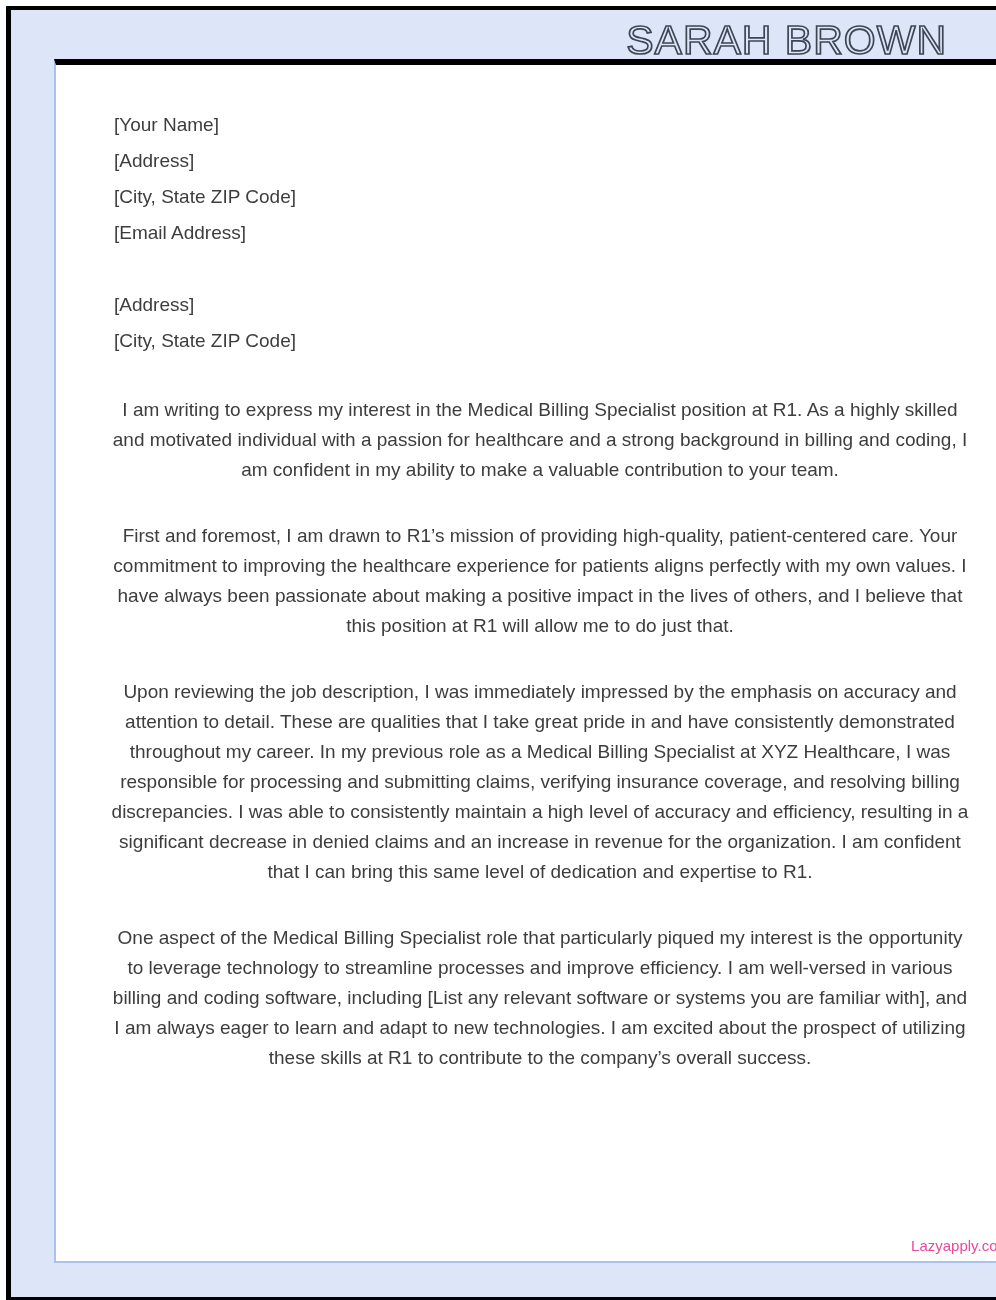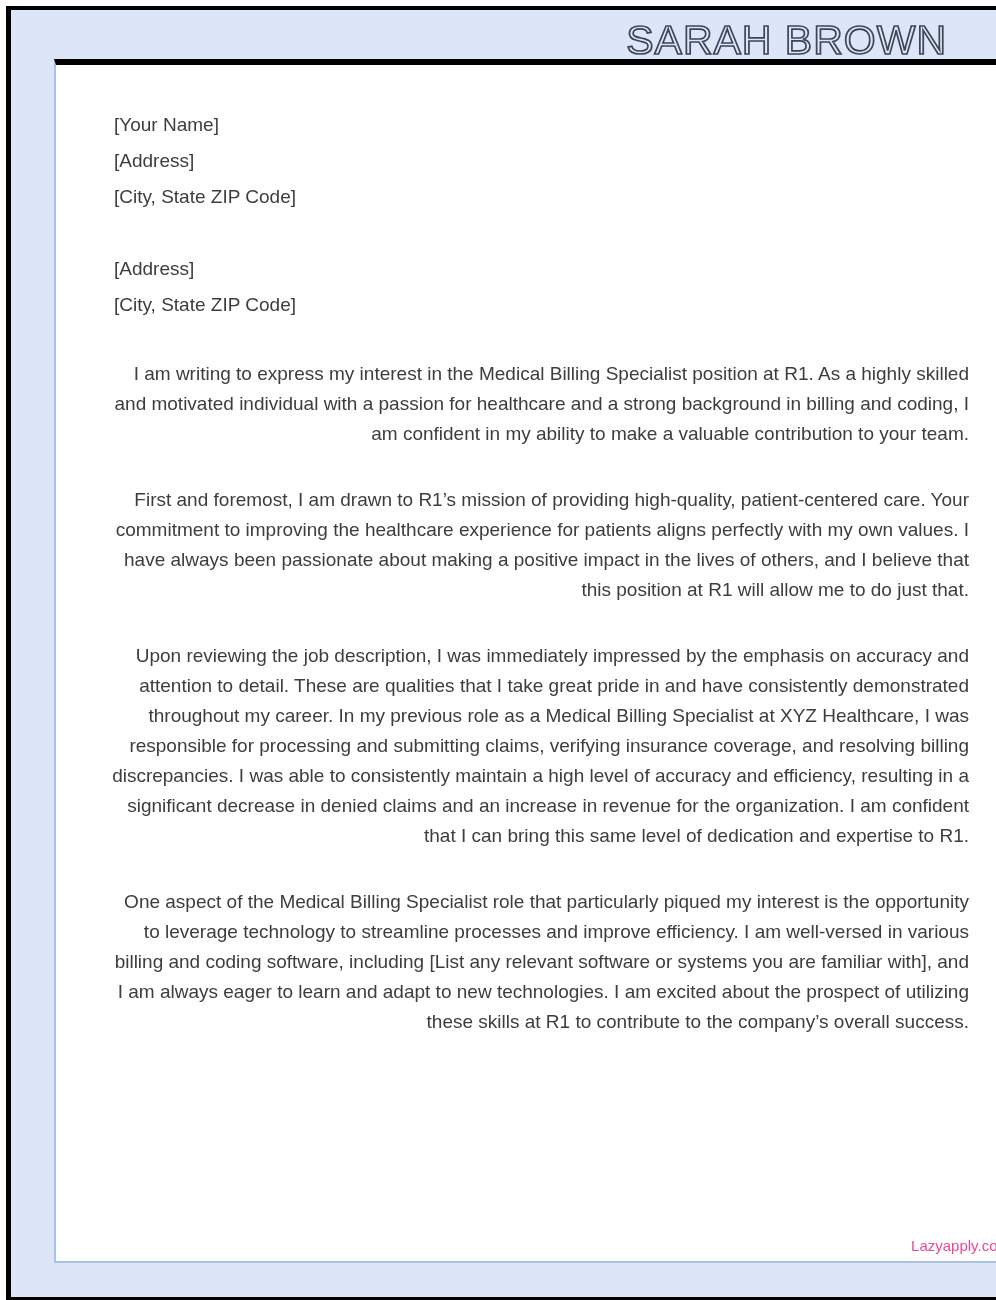--- a/index.html
+++ b/index.html
@@ -52,21 +52,21 @@
 
   .page-inner {
     padding: 36px 49px 0 49px;
     font-size: 19px;
     line-height: 30px;
     color: #3d3d3d;
   }
 
   .block { margin-bottom: 30px; }
   .block div { white-space: nowrap; }
-  .para { margin-bottom: 30px; text-align: right; margin-top: 30px; }
+  .para { margin-bottom: 30px; text-align: center; margin-top: 30px; }
 
   .brand {
     position: absolute;
     right: 11px;
     bottom: 3px;
     font-size: 15px;
     line-height: 18px;
     color: #ec4899;
     background: #ffffff;
     padding-left: 6px;
@@ -79,20 +79,21 @@
 
   <div class="header-name">SARAH BROWN</div>
 
   <div class="page">
     <div class="page-inner">
 
       <div class="block">
         <div>[Your Name]</div>
         <div>[Address]</div>
         <div>[City, State ZIP Code]</div>
+        <div>[Email Address]</div>
       </div>
 
       <div class="block">
         <div>[Address]</div>
         <div>[City, State ZIP Code]</div>
       </div>
 
 
       <p class="para">I am writing to express my interest in the Medical Billing Specialist position at R1. As a highly skilled and motivated individual with a passion for healthcare and a strong background in billing and coding, I am confident in my ability to make a valuable contribution to your team.</p>
       <p class="para">First and foremost, I am drawn to R1’s mission of providing high-quality, patient-centered care. Your commitment to improving the healthcare experience for patients aligns perfectly with my own values. I have always been passionate about making a positive impact in the lives of others, and I believe that this position at R1 will allow me to do just that.</p>

